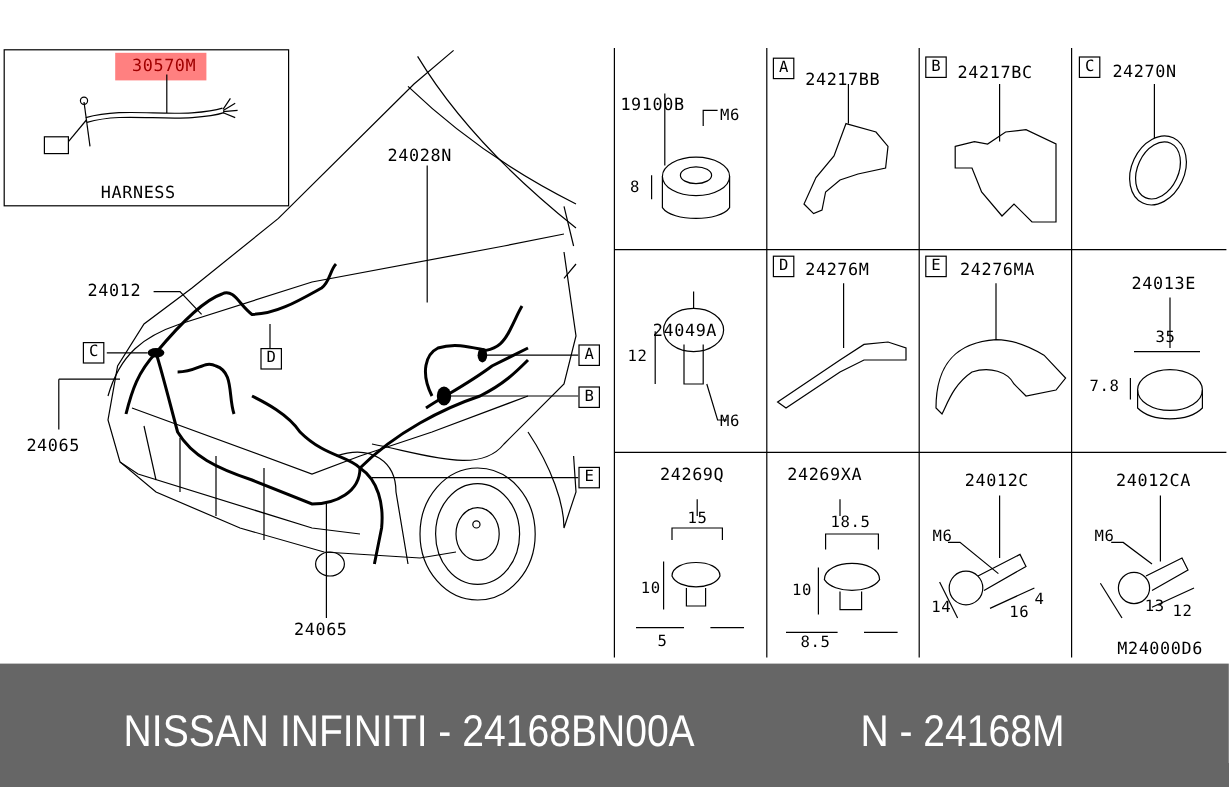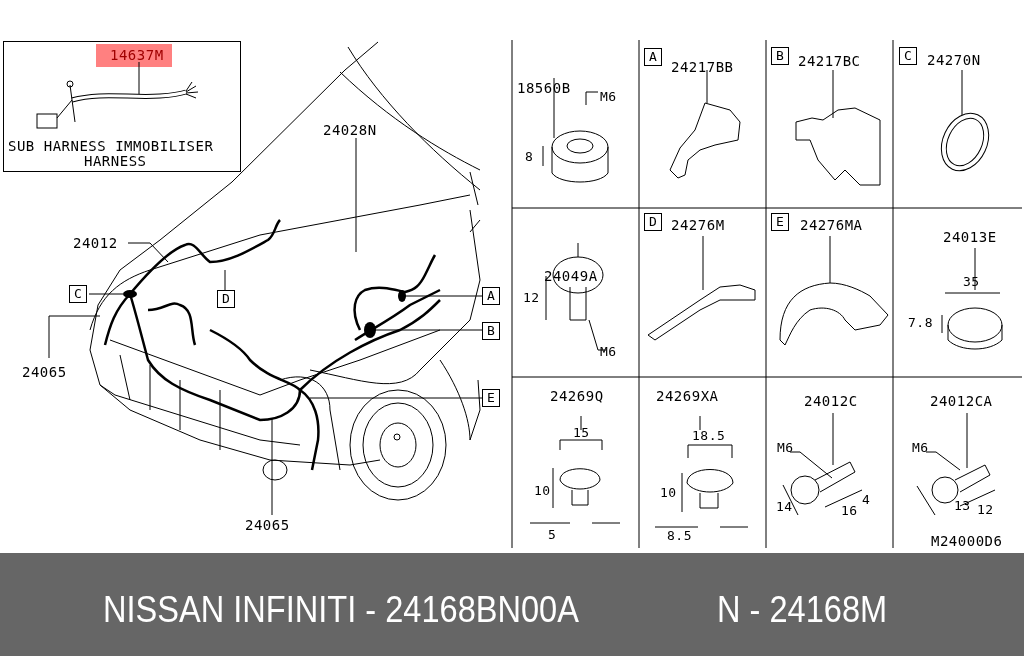--- a/index.html
+++ b/index.html
@@ -17,22 +17,21 @@
   .footer .t2 { position:absolute; left:717px; top:36px; transform:scaleX(0.88); transform-origin:left top; }
   svg { position:absolute; left:0; top:0; }
 </style>
 </head>
 <body>
 
 <div class="diagram">
 
   <div class="inset"></div>
   <div class="hl"></div>
-  <div class="lbl" style="left:110px;top:48px;color:#a00000;">14637M</div>
-  <div class="lbl" style="left:8px;top:139px;">SUB HARNESS IMMOBILISER</div>
+  <div class="lbl" style="left:110px;top:48px;color:#a00000;">30570M</div>
   <div class="lbl" style="left:84px;top:154px;">HARNESS</div>
 
   <svg width="1024" height="553">
     <g fill="none" stroke="#000" stroke-width="1">
 
       <line x1="139" y1="62" x2="139" y2="95"></line>
       <path d="M72,100 C100,92 130,98 160,96 C175,95 180,94 186,92" stroke-width="5" stroke="#000"></path>
       <path d="M72,100 C100,92 130,98 160,96 C175,95 180,94 186,92" stroke-width="3" stroke="#fff"></path>
       <rect x="37" y="114" width="20" height="14"></rect>
       <path d="M57,118 L72,100"></path>
@@ -162,21 +161,21 @@
   <div class="lbl" style="left:73px;top:236px;">24012</div>
   <div class="lbl" style="left:22px;top:365px;">24065</div>
   <div class="lbl" style="left:245px;top:518px;">24065</div>
 
   <div class="boxlbl" style="left:69px;top:285px;">C</div>
   <div class="boxlbl" style="left:217px;top:290px;">D</div>
   <div class="boxlbl" style="left:482px;top:287px;">A</div>
   <div class="boxlbl" style="left:482px;top:322px;">B</div>
   <div class="boxlbl" style="left:482px;top:389px;">E</div>
 
-  <div class="lbl" style="left:517px;top:81px;">18560B</div>
+  <div class="lbl" style="left:517px;top:81px;">19100B</div>
   <div class="lbl small" style="left:600px;top:90px;">M6</div>
   <div class="lbl small" style="left:525px;top:150px;">8</div>
 
   <div class="boxlbl" style="left:644px;top:48px;">A</div>
   <div class="lbl" style="left:671px;top:60px;text-align:right;">24217BB</div>
   <div class="boxlbl" style="left:771px;top:47px;">B</div>
   <div class="lbl" style="left:798px;top:54px;">24217BC</div>
   <div class="boxlbl" style="left:899px;top:47px;">C</div>
   <div class="lbl" style="left:927px;top:53px;">24270N</div>
 

